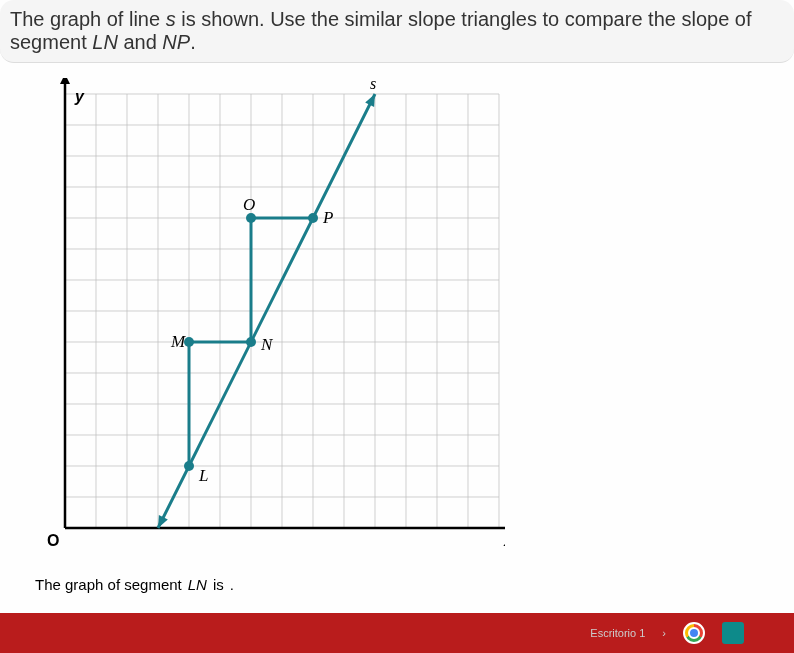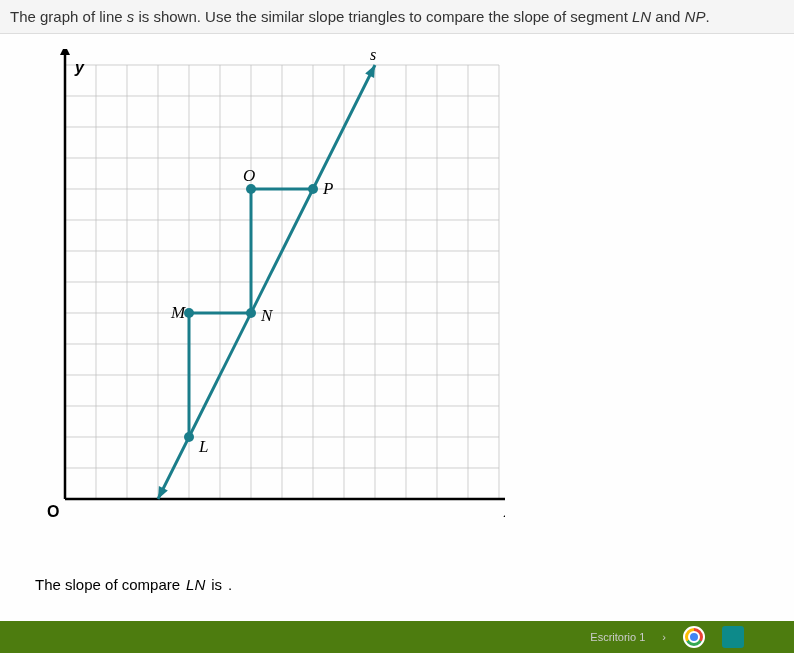--- a/index.html
+++ b/index.html
@@ -10,24 +10,25 @@
     body {
       font-family: Arial, sans-serif;
       background: #fefefe;
       width: 794px;
       height: 653px;
       overflow: hidden;
       position: relative;
     }
     .question-text {
       padding: 8px 10px;
-      font-size: 15px;
+      font-size: 20px;
       color: #333;
       background: #f5f5f5;
       border-bottom: 1px solid #ddd;
+      border-radius: 14px;
     }
     .question-text em {
       font-style: italic;
     }
     .graph-container {
       position: relative;
       margin: 15px 0 0 35px;
       width: 470px;
       height: 490px;
     }
@@ -52,22 +53,22 @@
     }
     .select-box::after {
       content: "▾";
       font-size: 11px;
     }
     .taskbar {
       position: absolute;
       bottom: 0;
       left: 0;
       right: 0;
-      height: 32px;
-      background: #4d7c0f;
+      height: 40px;
+      background: #b91c1c;
       display: flex;
       align-items: center;
       justify-content: flex-end;
       padding-right: 50px;
       gap: 17px;
     }
     .taskbar-text {
       color: #ccc;
       font-size: 11px;
     }
@@ -159,21 +160,21 @@
       <text x="208" y="132" font-size="17" font-style="italic" font-family="serif" fill="#000">O</text>
       <text x="288" y="145" font-size="17" font-style="italic" font-family="serif" fill="#000">P</text>
       <text x="40" y="24" font-size="16" font-weight="bold" font-style="italic">y</text>
       <text x="469" y="468" font-size="16" font-weight="bold" font-style="italic">x</text>
       <text x="12" y="468" font-size="16" font-weight="bold">O</text>
       <text x="335" y="11" font-size="16" font-style="italic" font-family="serif">s</text>
     </svg>
 </div>
 
 <div class="answer-line">
-  <span>The slope of compare </span>
+  <span>The graph of segment </span>
   <em>LN</em>
   <span> is </span>
   <span>.</span>
 </div>
 
 <div class="taskbar">
   <span class="taskbar-text">Escritorio 1</span>
   <span class="taskbar-text">›</span>
   <div class="chrome-icon"></div>
   <div class="app-icon"></div>

